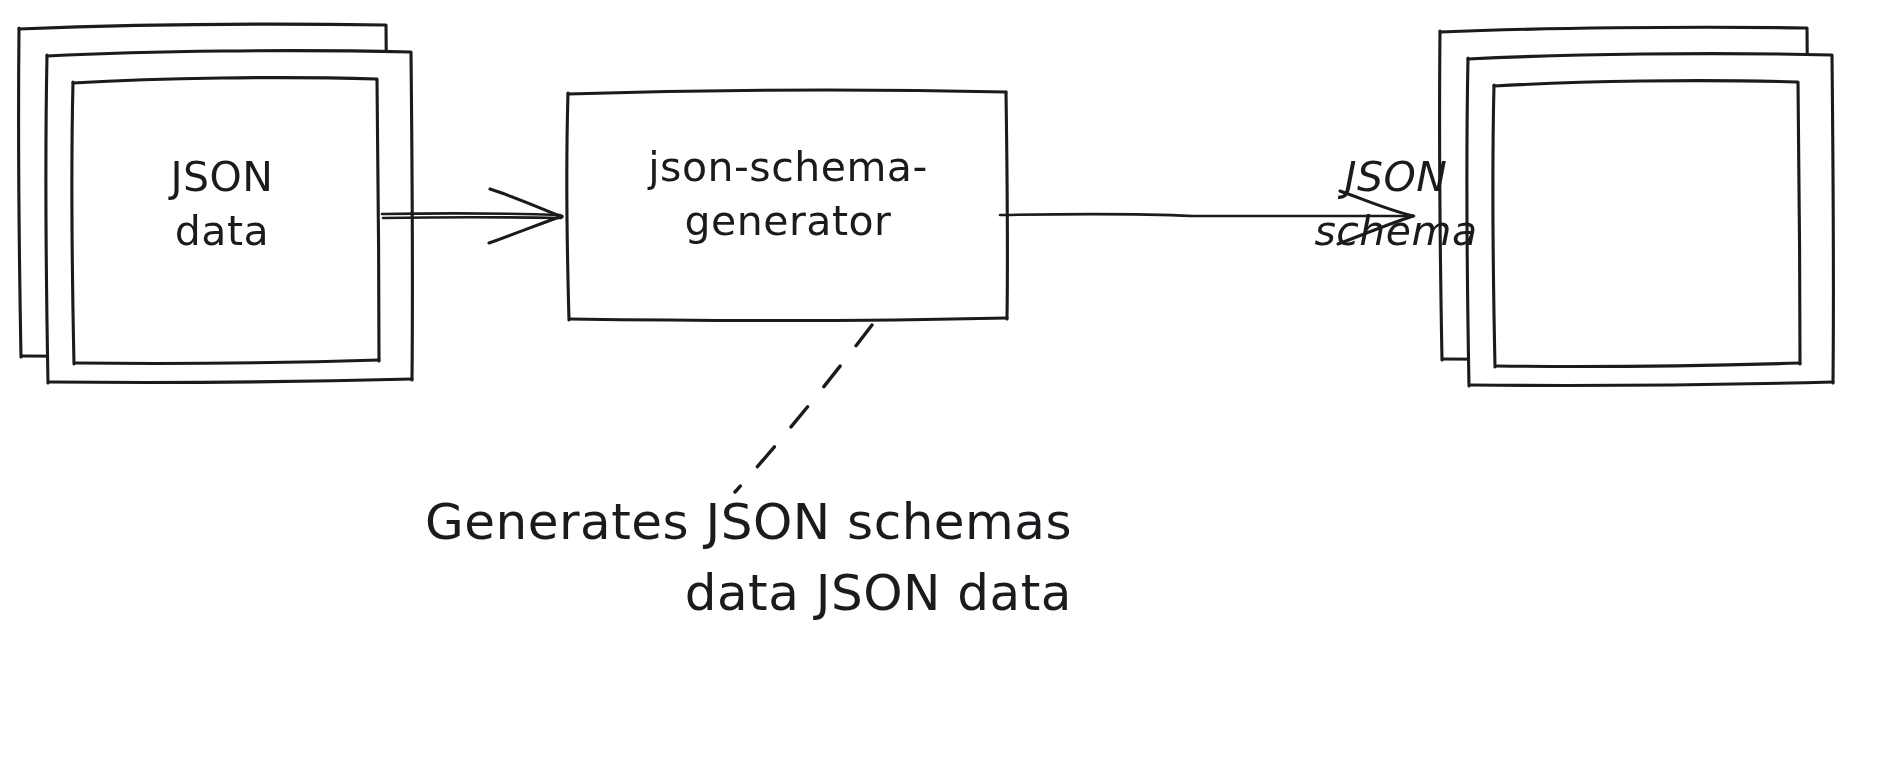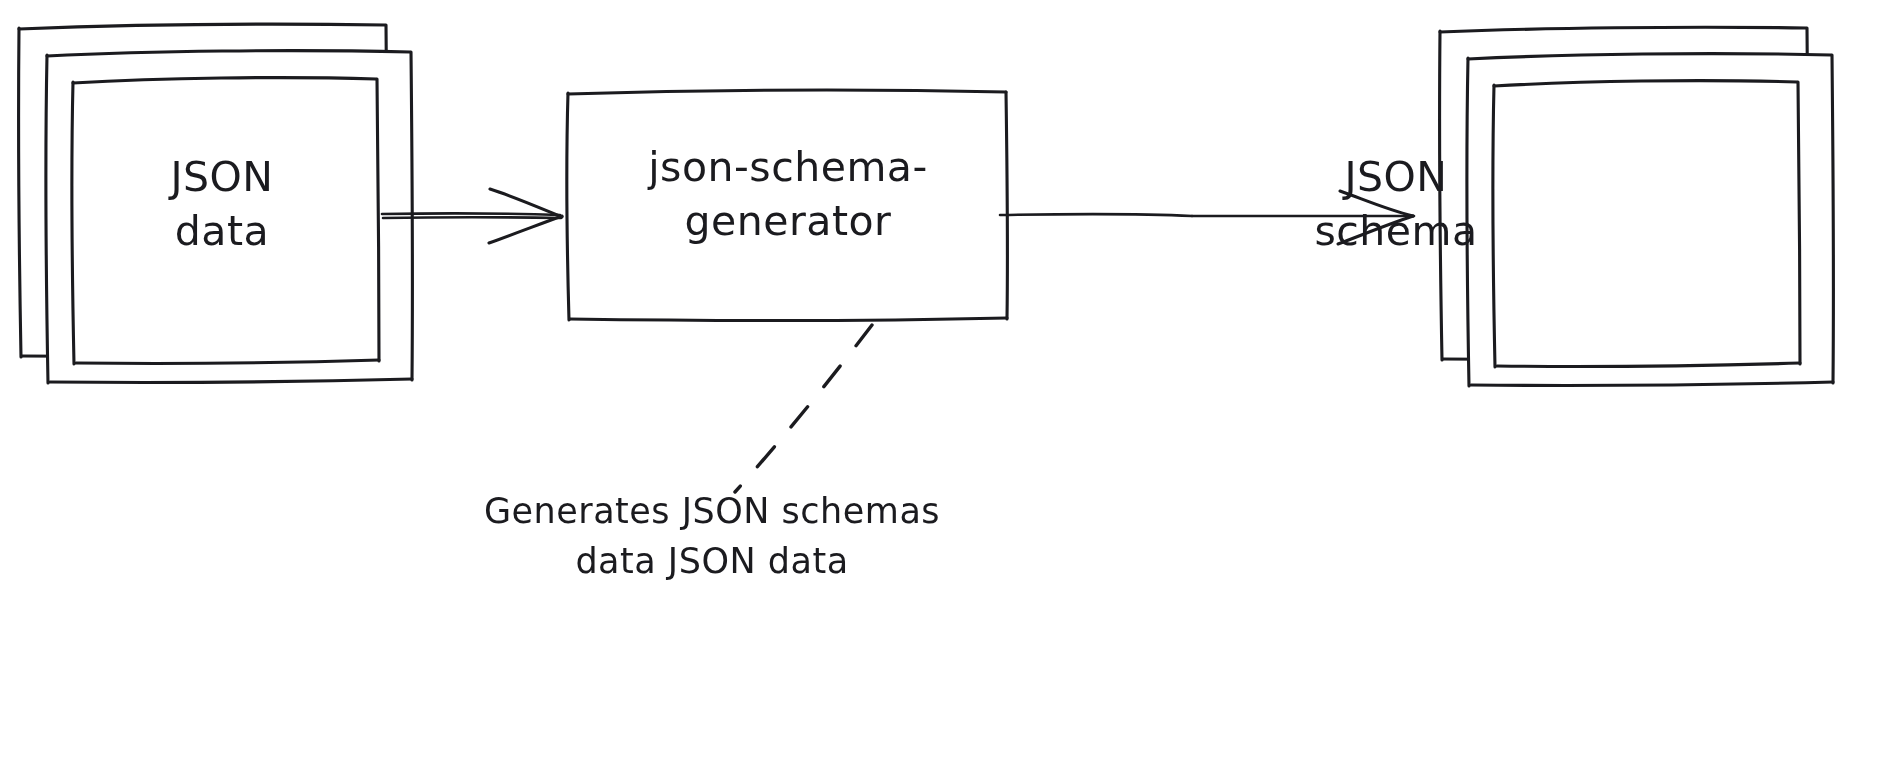--- a/index.html
+++ b/index.html
@@ -57,38 +57,39 @@
     text-align: center;
     line-height: 1.32;
     letter-spacing: 0.5px;
     white-space: pre;
     user-select: none;
   }
   .label-node {
     font-size: 41px;
   }
   .label-caption {
-    font-size: 35px;
-    text-align: center;
+    font-size: 50px;
+    text-align: right;
     line-height: 1.42;
   }
   #label-json-data {
     left: 72px;
     top: 150px;
     width: 300px;
   }
   #label-generator {
     left: 568px;
     top: 140px;
     width: 440px;
   }
   #label-json-schema {
     left: 1246px;
     top: 150px;
     width: 300px;
+    font-style: italic;
   }
   #label-caption {
     left: 352px;
     top: 487px;
     width: 720px;
   }
   .caption-line { display: block; }
 </style>
 </head>
 <body>

